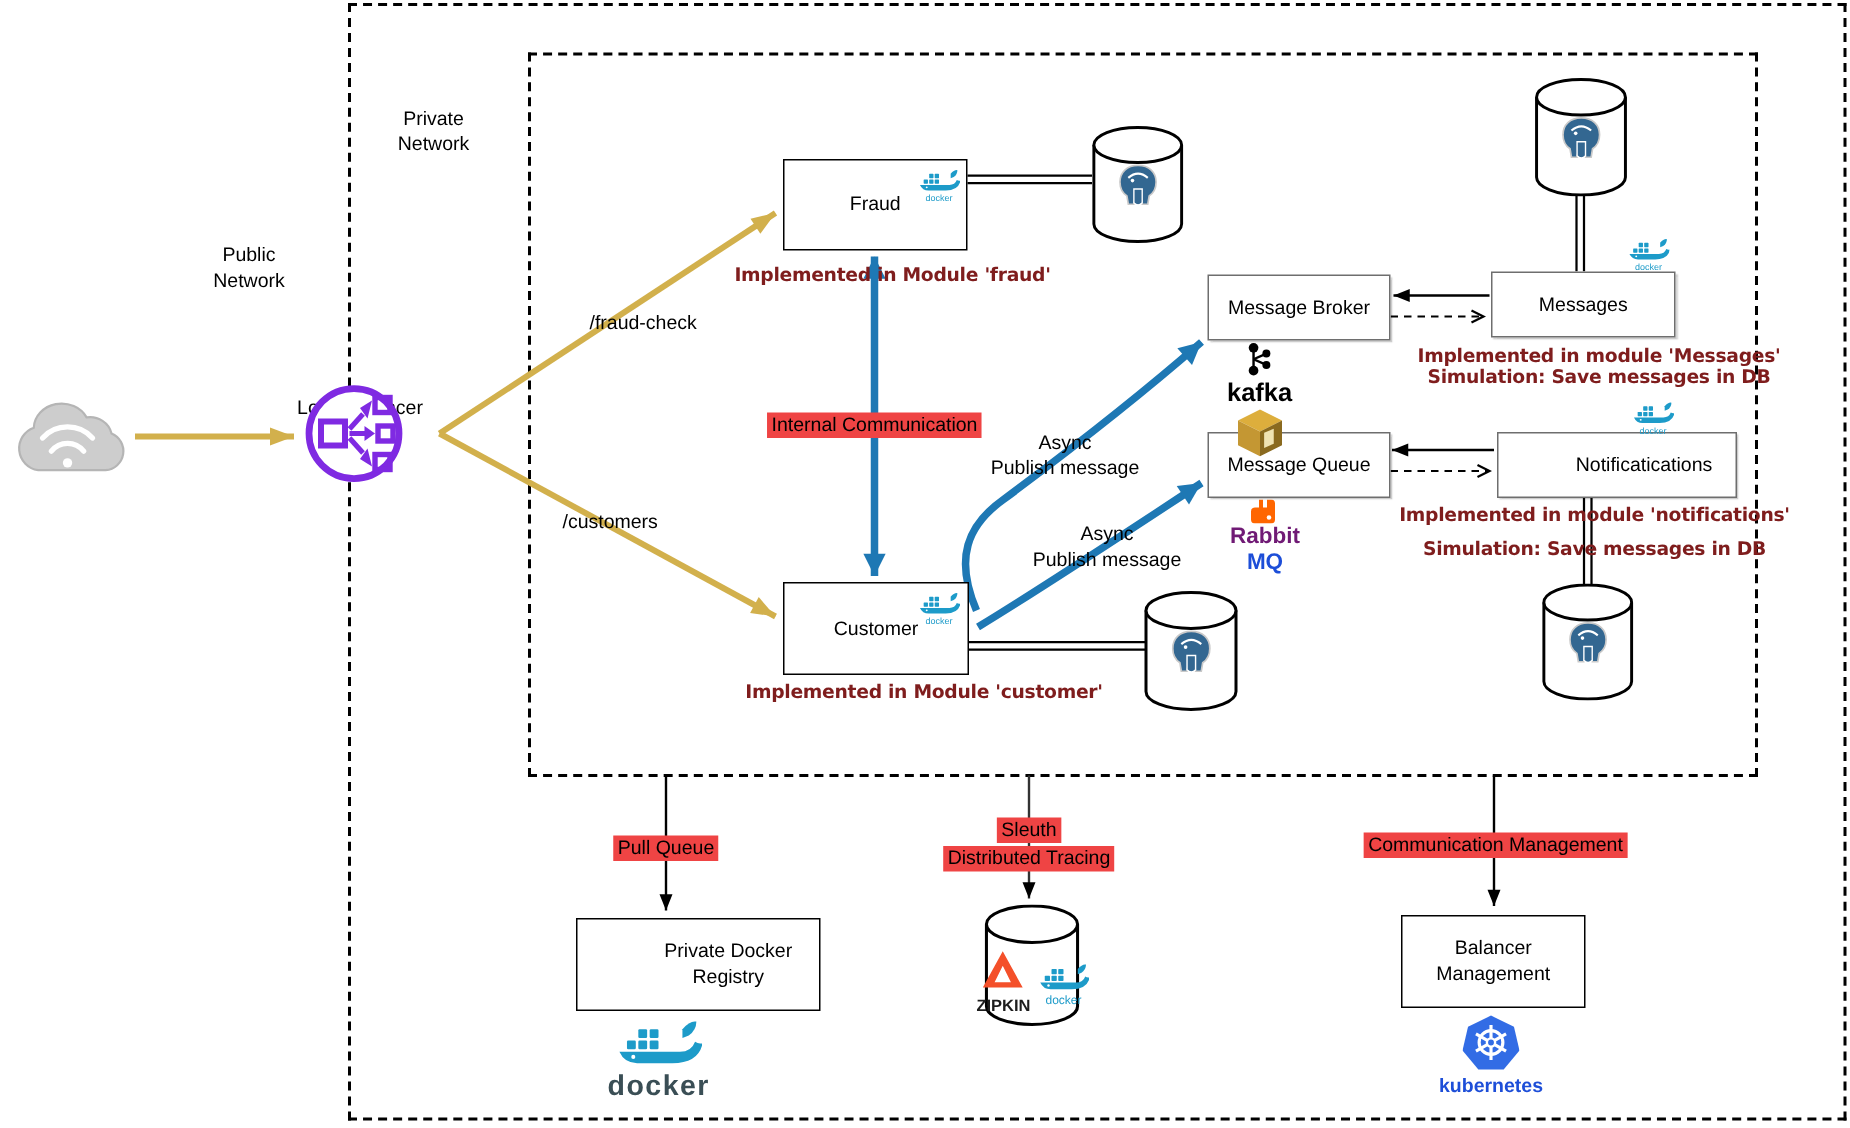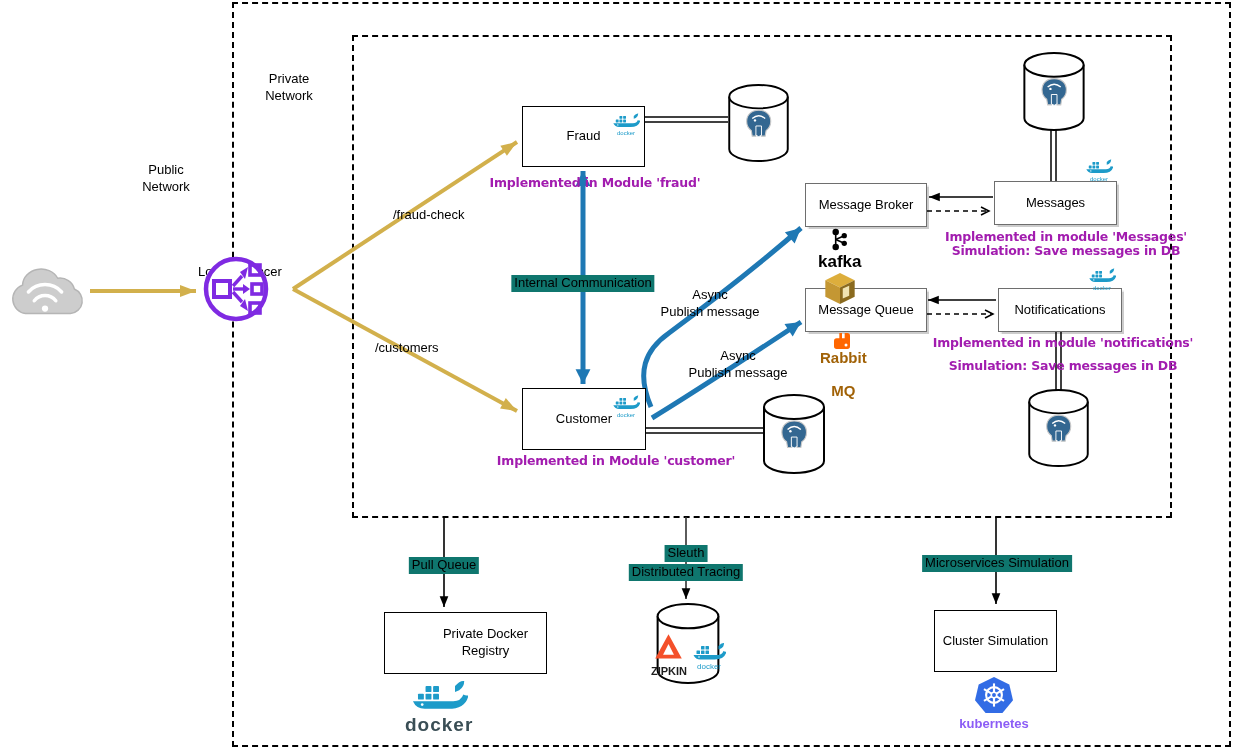--- a/index.html
+++ b/index.html
@@ -4,34 +4,34 @@
 <style>
   html,body{margin:0;padding:0;background:#fff;}
   .canvas{position:relative;width:1233px;height:752px;background:#fff;overflow:hidden;
           font-family:"Liberation Sans",sans-serif;color:#000;}
   .region{position:absolute;border:2px dashed #000;background:transparent;z-index:0;}
   svg.wires{position:absolute;left:0;top:0;z-index:1;}
   .box{position:absolute;background:#fff;border:1px solid #000;display:flex;align-items:center;
        justify-content:center;text-align:center;font-size:13px;z-index:2;white-space:pre-line;line-height:1.3;}
   .box.gray{border:1px solid #6e6e6e;box-shadow:1.5px 1.5px 1px rgba(0,0,0,.2);}
   .lbl{position:absolute;font-size:13px;text-align:center;white-space:pre-line;line-height:1.3;z-index:2;}
-  .lbl.bg{background:#0f766e;padding:0 3px;text-align:right;}
+  .lbl.bg{background:#ef4444;padding:0 3px;text-align:right;}
   .lbl.c{transform:translateX(-50%);}
-  .note{position:absolute;transform:translateX(-50%);color:#a21caf;font-weight:bold;font-size:12.5px;
+  .note{position:absolute;transform:translateX(-50%);color:#7f1d1d;font-weight:bold;font-size:12.5px;
         white-space:nowrap;z-index:2;font-family:"DejaVu Sans",sans-serif;letter-spacing:-0.2px;}
   .badge{position:absolute;display:flex;flex-direction:column;align-items:center;line-height:1;z-index:3;}
   .badge .word{font-size:6px;color:#1D9BC9;margin-top:1px;}
   .badge.med .word{font-size:8px;}
   .badge.big .word{font-size:19px;color:#3A4E55;letter-spacing:1px;margin-top:2px;font-weight:bold;}
   .logo-row{position:absolute;display:flex;align-items:center;z-index:2;flex-direction:column;}
   .kafka-word{font-size:17px;font-weight:bold;color:#000;margin:0 4px;}
-  .rabbit-word{font-size:15px;font-weight:bold;color:#a16207;}
-  .mq-word{font-size:15px;font-weight:bold;color:#a16207;margin-top:16px;}
+  .rabbit-word{font-size:15px;font-weight:bold;color:#701a75;}
+  .mq-word{font-size:15px;font-weight:bold;color:#1d4ed8;}
   .zipkin-word{position:absolute;transform:translateX(-50%);font-size:11px;font-weight:bold;color:#1d1d1d;z-index:3;}
-  .k8s-word{position:absolute;transform:translateX(-50%);font-size:13px;font-weight:bold;color:#8b5cf6;z-index:2;text-align:right;}
+  .k8s-word{position:absolute;transform:translateX(-50%);font-size:13px;font-weight:bold;color:#1d4ed8;z-index:2;text-align:right;}
   .abs{position:absolute;z-index:2;}
 </style>
 </head>
 <body>
 
 <div class="canvas">
 
   <svg width="0" height="0" style="position:absolute" aria-hidden="true">
     <defs>
       <g id="sym-docker">
@@ -227,30 +227,30 @@
 
   <div class="box gray" style="left:805px;top:183px;width:120px;height:42px;">
     <span>Message Broker</span>
   </div>
   <div class="box gray" style="left:994px;top:181px;width:121px;height:42px;">
     <span>Messages</span>
   </div>
   <div class="box gray" style="left:805px;top:288px;width:120px;height:42px;">
     <span>Message Queue</span>
   </div>
-  <div class="box gray" style="left:998px;top:288px;width:122px;height:42px;">
+  <div class="box gray" style="left:998px;top:288px;width:122px;height:42px;padding-left:36px;">
     <span>Notificatications</span>
   </div>
 
   <div class="box" style="left:384px;top:612px;width:121px;height:60px;padding-left:40px;">
     <span>Private Docker
 Registry</span>
   </div>
   <div class="box" style="left:934px;top:610px;width:121px;height:60px;">
-    <span>Cluster Simulation</span>
+    <span>Balancer Management</span>
   </div>
 
   <div class="badge" style="left:1085px;top:157px;">
     <svg width="28" height="18" viewBox="0 0 68 44">
         <use href="#sym-docker"></use>
       </svg>
     <span class="word">docker</span>
   </div>
   <div class="badge" style="left:1088px;top:266px;">
     <svg width="28" height="18" viewBox="0 0 68 44">
@@ -331,21 +331,21 @@
   <div class="lbl" style="left:393px;top:191px;margin-top:16px;">/fraud-check</div>
   <div class="lbl" style="left:375px;top:340px;">/customers</div>
   <div class="lbl c bg" style="left:583px;top:275px;">Internal Communication</div>
   <div class="lbl c" style="left:710px;top:287px;">Async
 Publish message</div>
   <div class="lbl c" style="left:738px;top:348px;">Async
 Publish message</div>
   <div class="lbl c bg" style="left:444px;top:557px;">Pull Queue</div>
   <div class="lbl c bg" style="left:686px;top:545px;">Sleuth</div>
   <div class="lbl c bg" style="left:686px;top:564px;">Distributed Tracing</div>
-  <div class="lbl c bg" style="left:997px;top:555px;">Microservices Simulation</div>
+  <div class="lbl c bg" style="left:997px;top:555px;">Communication Management</div>
 
   <div class="note" style="left:595px;top:175px;">Implemented in Module 'fraud'</div>
   <div class="note" style="left:591px;top:453px;margin-left:25px;">Implemented in Module 'customer'</div>
   <div class="note" style="left:1066px;top:229px;">Implemented in module 'Messages'</div>
   <div class="note" style="left:1066px;top:243px;">Simulation: Save messages in DB</div>
   <div class="note" style="left:1063px;top:335px;">Implemented in module 'notifications'</div>
   <div class="note" style="left:1063px;top:358px;">Simulation: Save messages in DB</div>
 
 </div>
 

